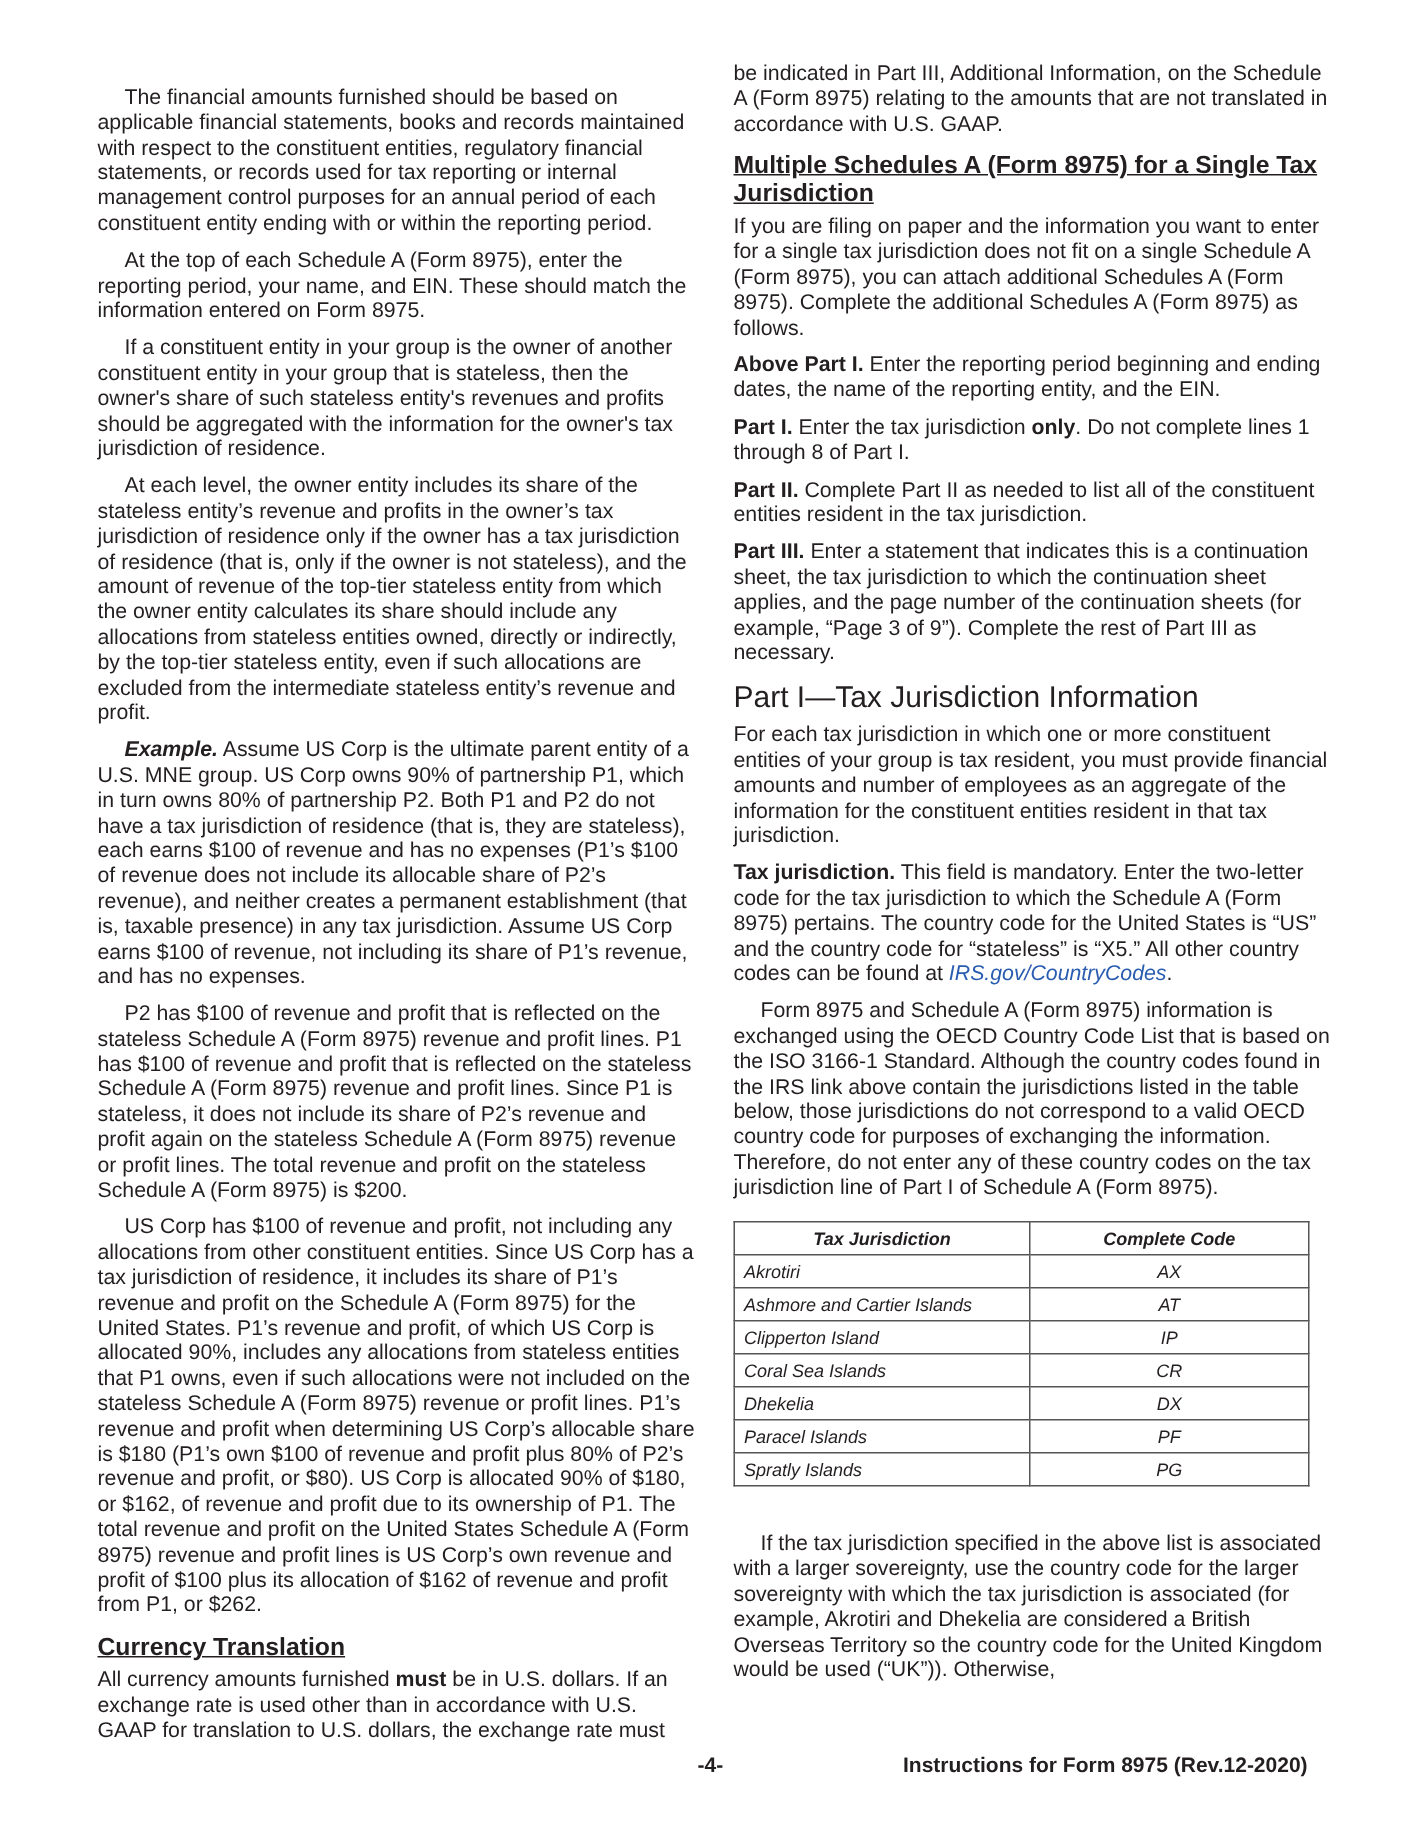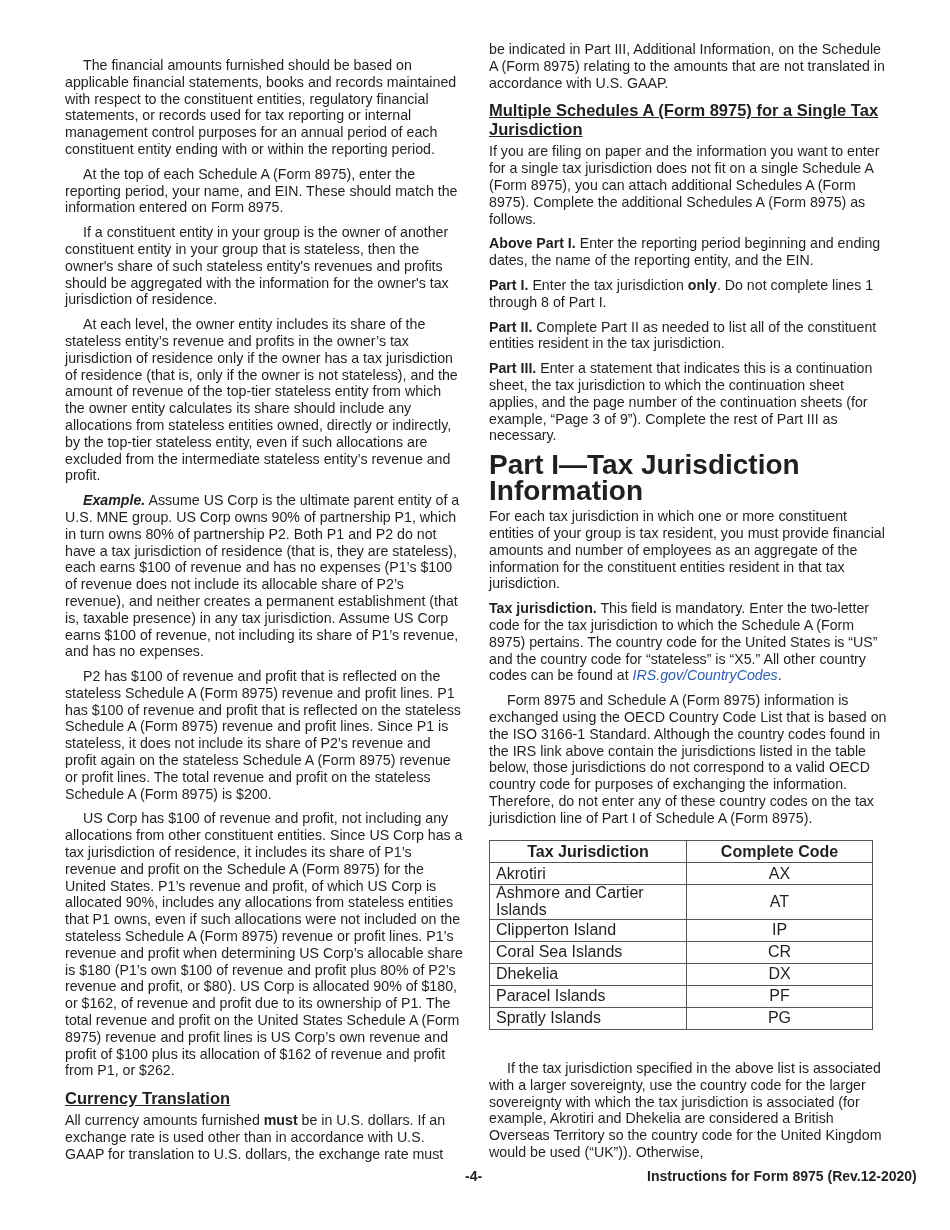--- a/index.html
+++ b/index.html
@@ -6,30 +6,30 @@
   body { width: 950px; height: 1230px; position: relative; overflow: hidden;
          font-family: "Liberation Sans", sans-serif; color: #231f20; }
   .col { position: absolute; top: 41px; width: 398px; font-size: 14.2px; line-height: 16.8px; }
   .col.left { left: 65px; margin-top: 16px; }
   .col.right { left: 489px; }
   p { margin: 0 0 8px 0; }
   p.ind { text-indent: 18px; }
   .b { font-weight: bold; }
   .bi { font-weight: bold; font-style: italic; text-align: right; }
   h3 { font-size: 16.5px; line-height: 19px; margin: 10px 0 4px 0; font-weight: bold; text-decoration: underline; }
-  h2 { font-size: 28px; line-height: 26px; margin: 6px 0 4px 0; font-weight: bold; }
+  h2 { font-size: 20px; line-height: 26px; margin: 6px 0 4px 0; font-weight: normal; }
   a.link { color: #2a5db0; font-style: italic; }
-  table.tj { border-collapse: collapse; width: 384px; font-size: 16px; margin: 14px 0 30px 0; }
+  table.tj { border-collapse: collapse; width: 384px; font-size: 12px; margin: 14px 0 30px 0; font-style: italic; }
   table.tj th, table.tj td { border: 1px solid #555; height: 21px; padding: 0 6px; }
   table.tj th { font-weight: bold; text-align: center; }
   table.tj td.code { text-align: center; }
   table.tj th:first-child, table.tj td:first-child { width: 184px; }
   .footer { position: absolute; top: 1168px; font-size: 14px; font-weight: bold; }
   .footer.page { left: 465px; }
-  .footer.title { left: 647px; }
+  .footer.title { left: 602px; }
 </style>
 </head>
 <body>
 
 <div class="col left">
   <p class="ind">The financial amounts furnished should be based on applicable financial statements, books and records maintained with respect to the constituent entities, regulatory financial statements, or records used for tax reporting or internal management control purposes for an annual period of each constituent entity ending with or within the reporting period.</p>
   <p class="ind">At the top of each Schedule A (Form 8975), enter the reporting period, your name, and EIN. These should match the information entered on Form 8975.</p>
   <p class="ind">If a constituent entity in your group is the owner of another constituent entity in your group that is stateless, then the owner's share of such stateless entity's revenues and profits should be aggregated with the information for the owner's tax jurisdiction of residence.</p>
   <p class="ind">At each level, the owner entity includes its share of the stateless entity’s revenue and profits in the owner’s tax jurisdiction of residence only if the owner has a tax jurisdiction of residence (that is, only if the owner is not stateless), and the amount of revenue of the top-tier stateless entity from which the owner entity calculates its share should include any allocations from stateless entities owned, directly or indirectly, by the top-tier stateless entity, even if such allocations are excluded from the intermediate stateless entity’s revenue and profit.</p>
   <p class="ind"><span class="bi">Example.</span><span> Assume US Corp is the ultimate parent entity of a U.S. MNE group. US Corp owns 90% of partnership P1, which in turn owns 80% of partnership P2. Both P1 and P2 do not have a tax jurisdiction of residence (that is, they are stateless), each earns $100 of revenue and has no expenses (P1’s $100 of revenue does not include its allocable share of P2’s revenue), and neither creates a permanent establishment (that is, taxable presence) in any tax jurisdiction. Assume US Corp earns $100 of revenue, not including its share of P1’s revenue, and has no expenses.</span></p>

